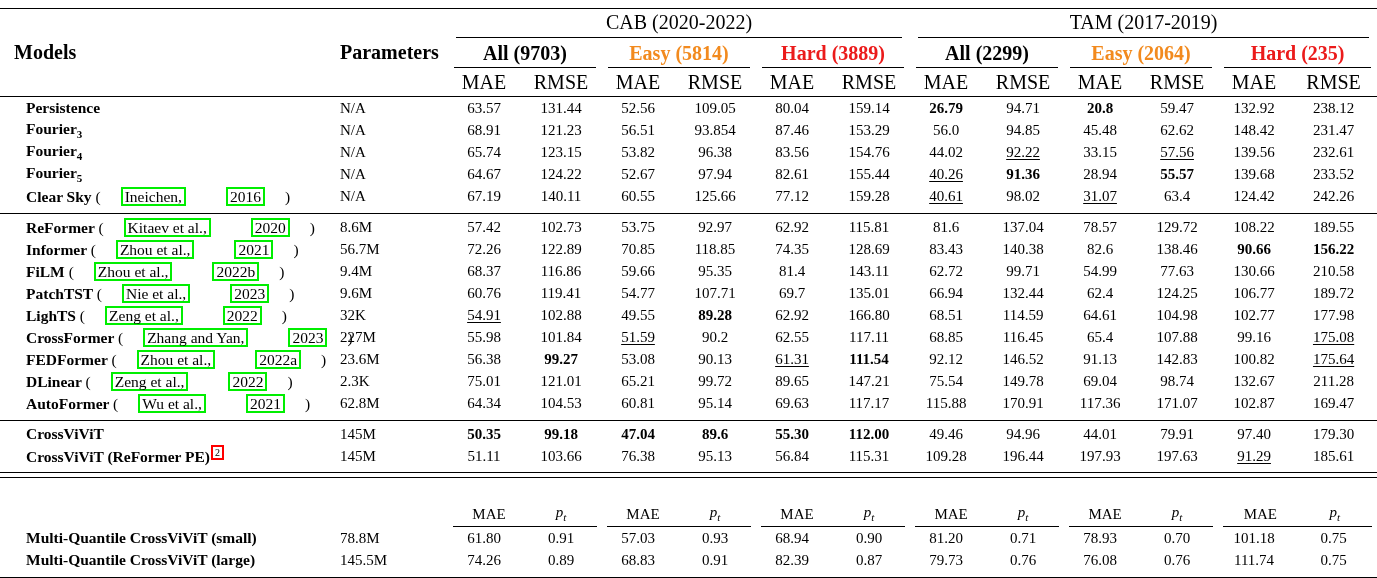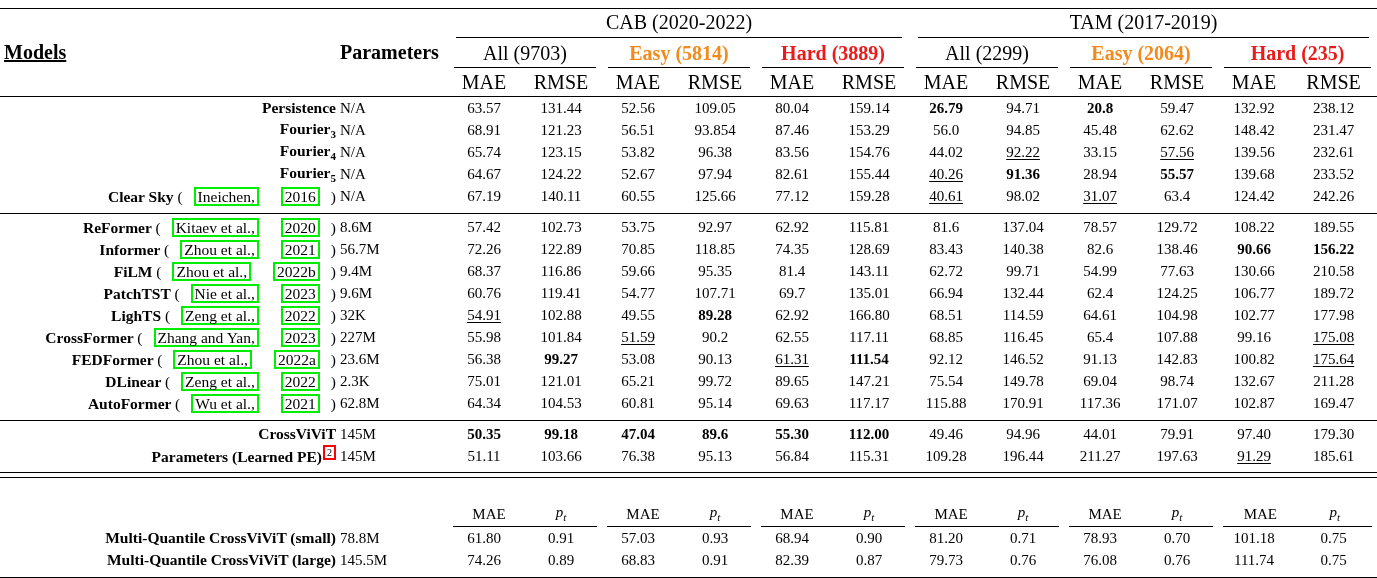--- a/index.html
+++ b/index.html
@@ -4,37 +4,37 @@
 <style>
   html,body{margin:0;padding:0;background:#fff;}
   body{width:1377px;height:578px;overflow:hidden;color:#000;
        font-family:"Liberation Serif","DejaVu Serif",serif;}
   table{border-collapse:collapse;table-layout:fixed;width:1377px;margin-top:8px;
         border-top:1.6px solid #000;border-bottom:2px solid #000;}
   th,td{padding:0;font-weight:400;font-size:15px;text-align:center;vertical-align:middle;
         white-space:nowrap;overflow:visible;}
   thead th{font-size:20px;}
   th.models,th.params-h{text-align:left;font-weight:700;border-bottom:1.3px solid #000;}
-  th.models{padding-left:4px;text-decoration:underline;}
+  th.models{padding-left:14px;}
   th.params-h{padding-left:4px;}
   th.group{height:26px;vertical-align:bottom;padding-top:2px;}
   .gline{height:0;border-bottom:1.1px solid #000;margin:3px 8px 0 8px;}
   th.subgroup{height:30px;vertical-align:bottom;}
-  .sglabel{margin-bottom:2px;}
+  .sglabel{margin-bottom:2px;font-weight:bold;}
   .sgline{height:0;border-bottom:1.1px solid #000;margin:0 6px;}
   th.subgroup.easy .sglabel{color:var(--easy);font-weight:700;}
   th.subgroup.hard .sglabel{color:var(--hard);font-weight:700;}
   tr.metric th{height:28px;border-bottom:1.3px solid #000;}
   tbody td{height:22px;}
-  td.name{text-align:right;padding-left:4px;font-size:15.5px;}
+  td.name{text-align:left;padding-left:26px;font-size:15.5px;}
   td.paramv{text-align:left;padding-left:4px;}
   .bold{font-weight:700;}
   .ul{text-decoration:underline;text-underline-offset:2px;}
   sub.sub{font-size:11px;}
-  .linkbox{display:inline-block;border:2px solid var(--green);padding:0 2px;line-height:15px;margin:0 11px;}
+  .linkbox{display:inline-block;border:2px solid var(--green);padding:0 2px;line-height:15px;margin:0 20px;}
   .fnbox{display:inline-block;border:2px solid var(--red);font-size:10px;line-height:11px;
          padding:0 2px;vertical-align:super;margin-left:1px;}
   tr.rule td{height:9px;}
   tr.rule td div{height:0;border-top:1.2px solid #000;margin-top:4px;}
   tr.dbl td{height:13px;}
   tr.dbl td div{height:4px;border-top:1.1px solid #000;border-bottom:1.1px solid #000;margin-top:3px;}
   tr.gap td{height:17px;}
   tr.qhead th{height:30px;vertical-align:bottom;font-weight:400;font-size:15px;}
   .qcell{display:flex;align-items:flex-end;border-bottom:1.2px solid #000;padding-bottom:3px;margin:0 5px;}
   .qcell span{flex:1;text-align:center;}
@@ -361,31 +361,31 @@
         <td class="bold">55.30</td>
         <td class="bold">112.00</td>
         <td>49.46</td>
         <td>94.96</td>
         <td>44.01</td>
         <td>79.91</td>
         <td>97.40</td>
         <td>179.30</td>
       </tr>
       <tr>
-        <td class="name"><span class="bold">Parameters (Learned PE)</span><sup class="fnbox">2</sup></td>
+        <td class="name"><span class="bold">CrossViViT (ReFormer PE)</span><sup class="fnbox">2</sup></td>
         <td class="paramv">145M</td>
         <td>51.11</td>
         <td>103.66</td>
         <td>76.38</td>
         <td>95.13</td>
         <td>56.84</td>
         <td>115.31</td>
         <td>109.28</td>
         <td>196.44</td>
-        <td>211.27</td>
+        <td>197.93</td>
         <td>197.63</td>
         <td class="ul">91.29</td>
         <td>185.61</td>
       </tr>
       <tr class="dbl">
         <td colspan="14">
           <div></div>
         </td>
       </tr>
       <tr class="gap">

